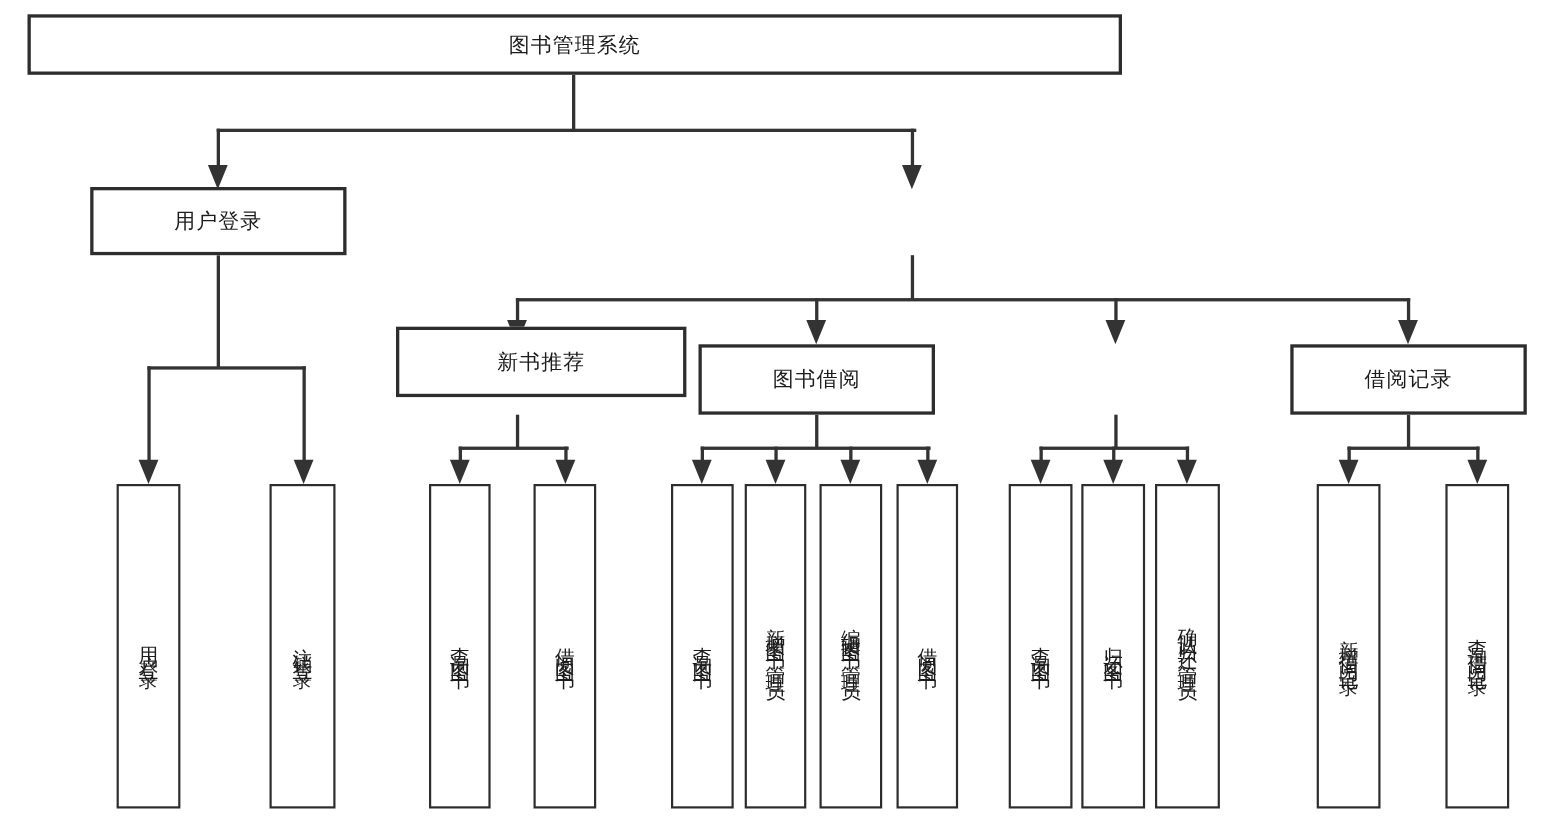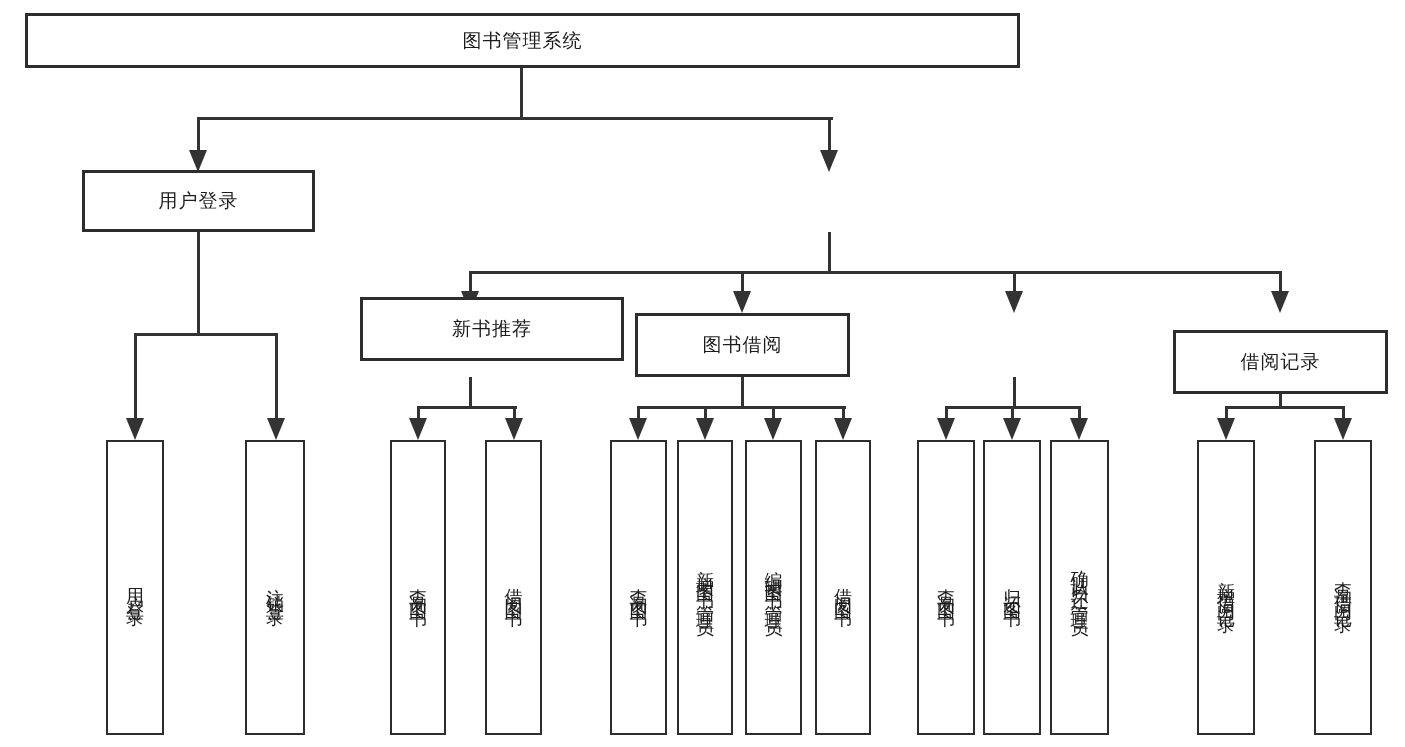--- a/index.html
+++ b/index.html
@@ -66,21 +66,21 @@
 <body>
 
 <div id="stage">
 
   <div class="box" style="left:25px;top:13px;width:995px;height:55px">图书管理系统</div>
 
   <div class="box" style="left:82px;top:170px;width:233px;height:62px">用户登录</div>
 
   <div class="box" style="left:360px;top:297px;width:264px;height:64px">新书推荐</div>
   <div class="box" style="left:635px;top:313px;width:215px;height:64px">图书借阅</div>
-  <div class="box" style="left:1173px;top:330px;width:215px;height:64px">借阅记录</div>
+  <div class="box" style="left:1173px;top:313px;width:215px;height:64px">借阅记录</div>
 
   <div class="box leaf" style="left:106px;top:440px;width:58px;height:295px">
     <span class="vt">用户登录</span>
   </div>
   <div class="box leaf" style="left:245px;top:440px;width:60px;height:295px">
     <span class="vt">注销登录</span>
   </div>
 
   <div class="box leaf" style="left:390px;top:440px;width:56px;height:295px">
     <span class="vt">查询图书</span>

